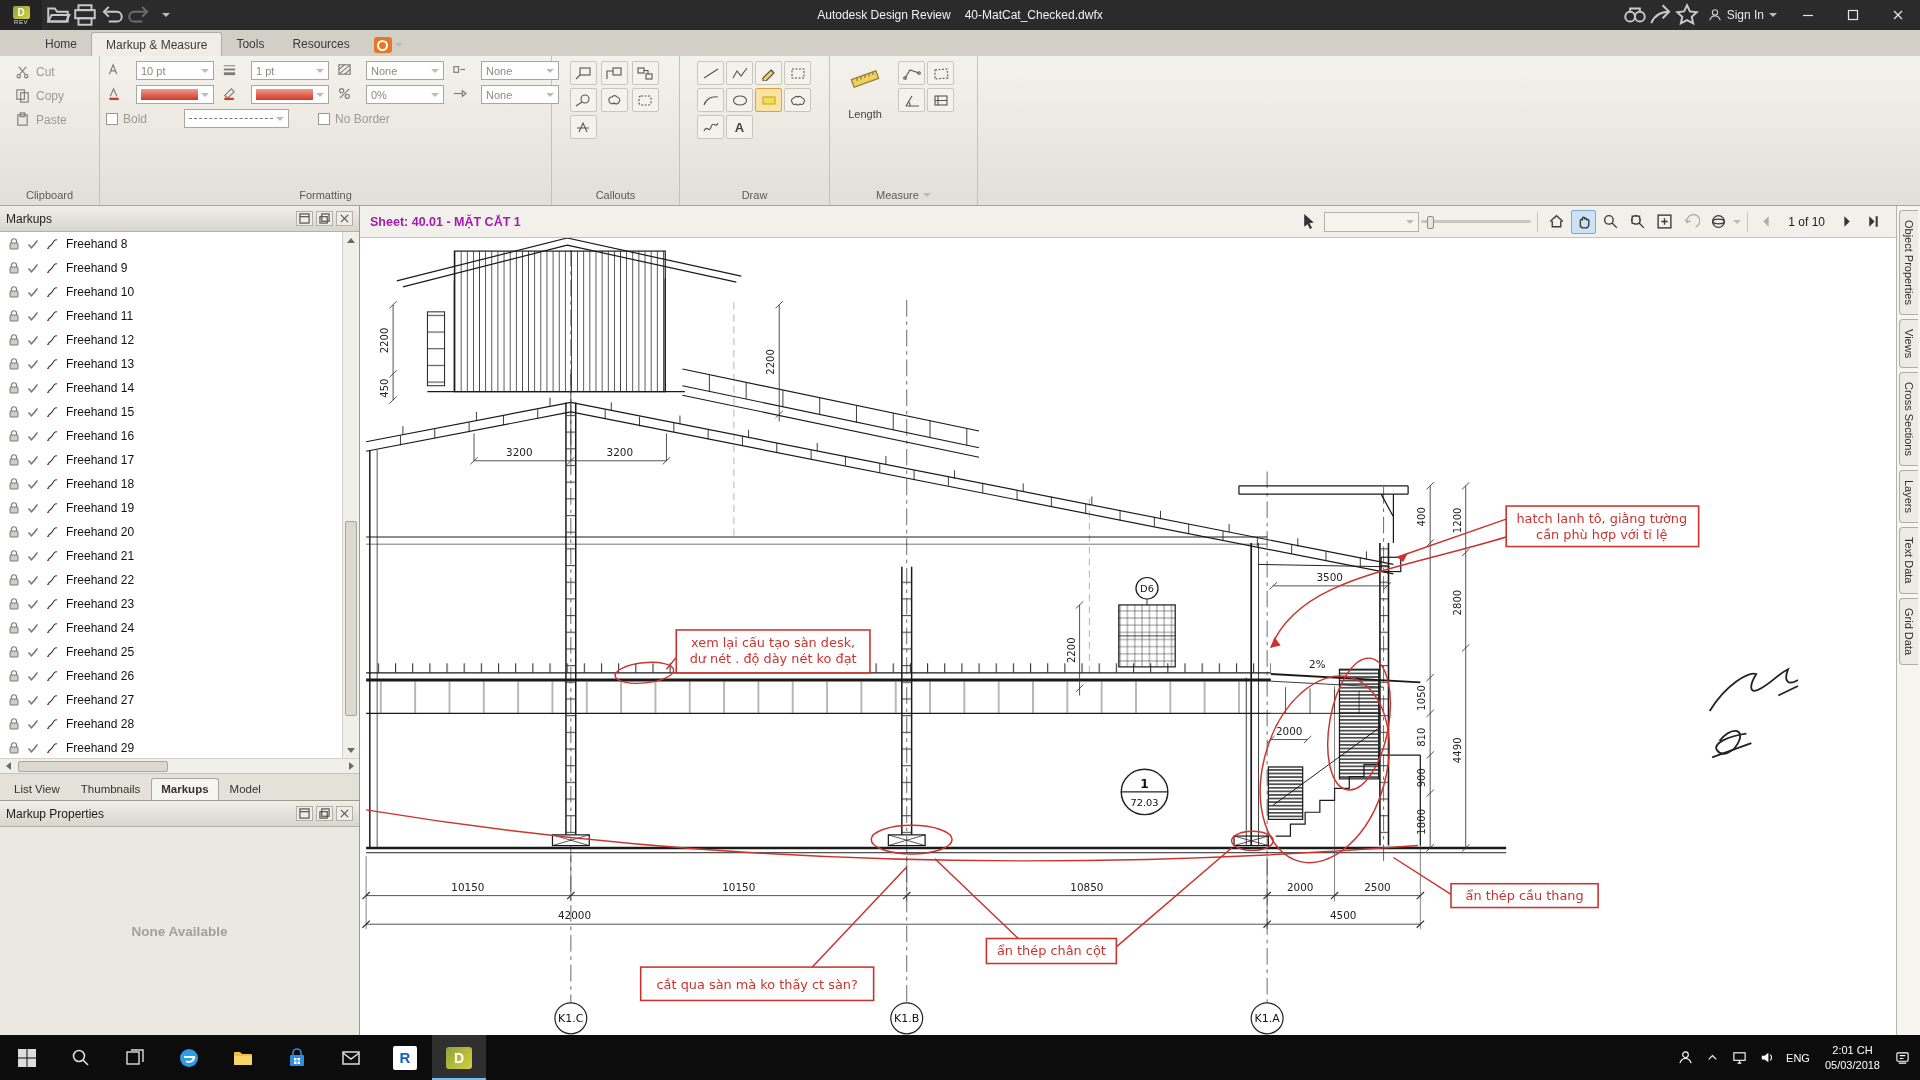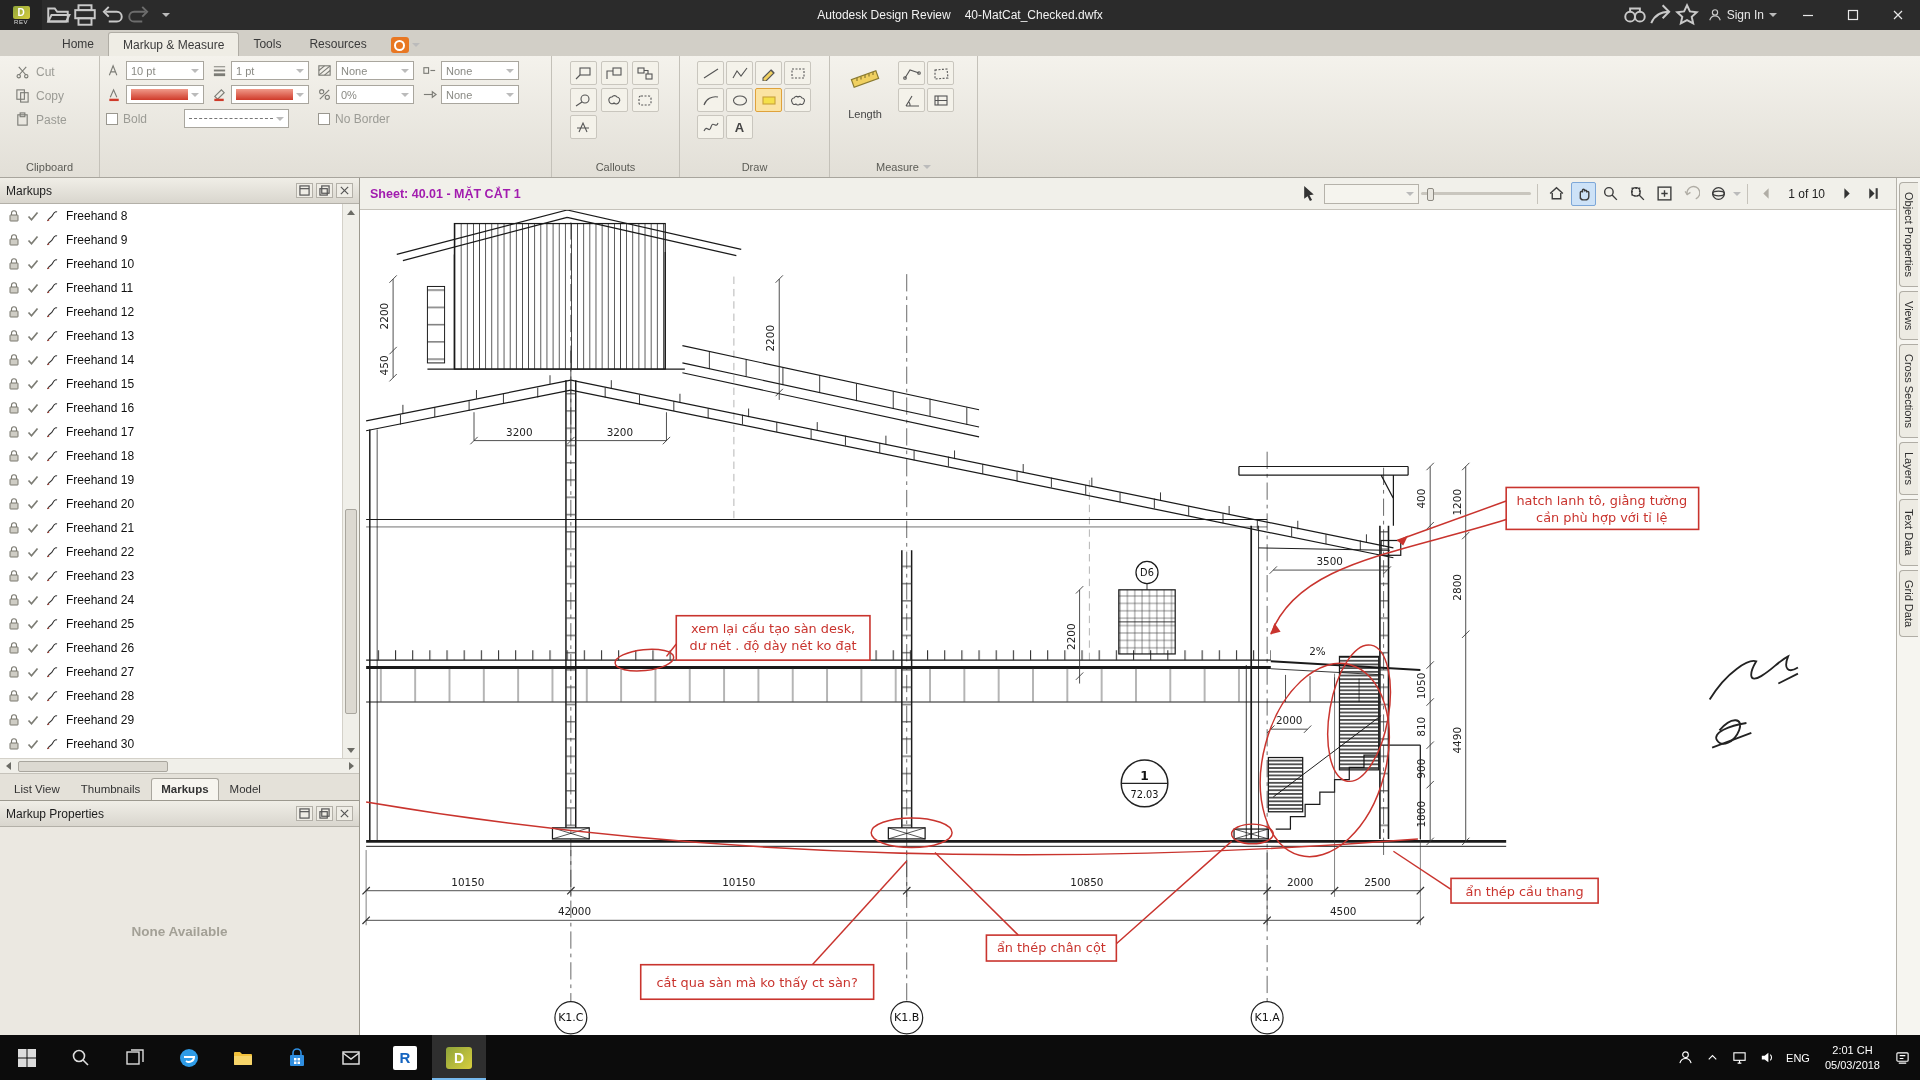--- a/index.html
+++ b/index.html
@@ -19,39 +19,39 @@
 .tb-title .doc{margin-left:14px}
 .tb-right{margin-left:auto;display:flex;align-items:center;height:100%}
 .tbic{width:26px;height:26px;display:flex;align-items:center;justify-content:center}
 .tbic svg{stroke:#c9c9c9;fill:none;stroke-width:1.2}
 .signin{display:flex;align-items:center;gap:5px;font-size:12px;color:#e8e8e8;padding:0 8px}
 .caret{width:0;height:0;border-left:4px solid transparent;border-right:4px solid transparent;border-top:4px solid #bbb;display:inline-block}
 .winbtn{width:45px;height:30px;display:flex;align-items:center;justify-content:center}
 .winbtn svg{stroke:#e8e8e8;fill:none;stroke-width:1.2}
 
 
-.tabrow{height:26px;background:#d2cfc7;display:flex;align-items:flex-end;padding-left:48px;flex:0 0 auto}
+.tabrow{height:26px;background:#d2cfc7;display:flex;align-items:flex-end;padding-left:31px;flex:0 0 auto}
 .rtab-item{padding:5px 14px 4px;font-size:12px;color:#3a3a3a;cursor:default}
 .rtab-item.active{background:#efede5;border:1px solid #b0ada5;border-bottom:none;border-radius:3px 3px 0 0}
 .orangebtn{display:flex;align-items:center;gap:3px;margin-left:10px;margin-bottom:3px}
 .odot{width:18px;height:16px;background:#e87722;border-radius:3px;display:flex;align-items:center;justify-content:center}
 .odot::after{content:"";width:7px;height:7px;border:2px solid #fff;border-radius:50%}
 
 
-.ribbon{height:122px;background:linear-gradient(#f4f2ec,#e2dfd7);display:flex;border-bottom:1px solid #a8a59d;flex:0 0 auto}
+.ribbon{height:150px;background:linear-gradient(#f4f2ec,#e2dfd7);display:flex;border-bottom:1px solid #a8a59d;flex:0 0 auto}
 .rgroup{display:flex;flex-direction:column;border-right:1px solid #c4c1b9;height:100%}
 .rg-body{flex:1;padding:5px 6px 0;display:flex;min-height:0}
 .rg-label{height:20px;display:flex;align-items:center;justify-content:center;gap:4px;font-size:11px;color:#5b5b55}
 .ic16{width:17px;height:17px;display:inline-flex;align-items:center;justify-content:center;flex:0 0 auto}
 .ic16 svg{width:15px;height:15px;stroke:#7c7c76;fill:none;stroke-width:1.2}
 .clip-col{display:flex;flex-direction:column;gap:7px;padding:2px 8px}
 .cliprow{display:flex;align-items:center;gap:5px;font-size:12px;color:#9b9b95}
 .fmt{display:flex;flex-direction:column;gap:5px}
 .fmtrow{display:flex;align-items:center;gap:7px}
-.fcell{display:flex;align-items:center;gap:3px}
+.fcell{display:flex;gap:13px}
 .combo{width:78px;height:19px;border:1px solid #a9a69e;background:#fff;display:flex;align-items:center;font-size:11px;color:#8a8a84;padding:0 4px}
 .combo .caret{margin-left:auto}
 .combo .sw{flex:1;height:11px;background:linear-gradient(#f09a8a,#cf3a2a);margin-right:3px}
 .combo .dash{flex:1;border-top:1px dashed #777;margin-right:3px}
 .chk{display:flex;align-items:center;gap:5px;font-size:12px;color:#9b9b95}
 .box{width:12px;height:12px;border:1px solid #9a978f;background:#fff}
 .igrid{display:grid;grid-template-columns:repeat(4,28px);grid-auto-rows:26px;gap:1px}
 .igrid3{display:grid;grid-template-columns:repeat(3,30px);grid-auto-rows:26px;gap:1px}
 .ibtn{width:27px;height:24px;border:1px solid #c9c6be;background:#f4f2ea;border-radius:2px;display:flex;align-items:center;justify-content:center}
 .ibtn svg{width:18px;height:15px;fill:none;stroke:#555;stroke-width:1.1}
@@ -387,20 +387,21 @@
                 <span class="dash"></span>
                 <span class="caret"></span>
               </div>
             <div class="chk" style="margin-left:22px">
                 <span class="box"></span>
                 <span>No Border</span>
               </div>
           </div>
         </div>
       </div>
+      <div class="rg-label">Formatting</div>
     </div>
 
     <div class="rgroup" style="width:128px">
       <div class="rg-body" style="justify-content:center">
         <div class="igrid3">
           <div class="ibtn">
               <svg viewBox="0 0 18 15">
                 <rect x="6" y="2" width="10" height="7"></rect>
                 <path d="M6 9L2 13"></path>
               </svg>

